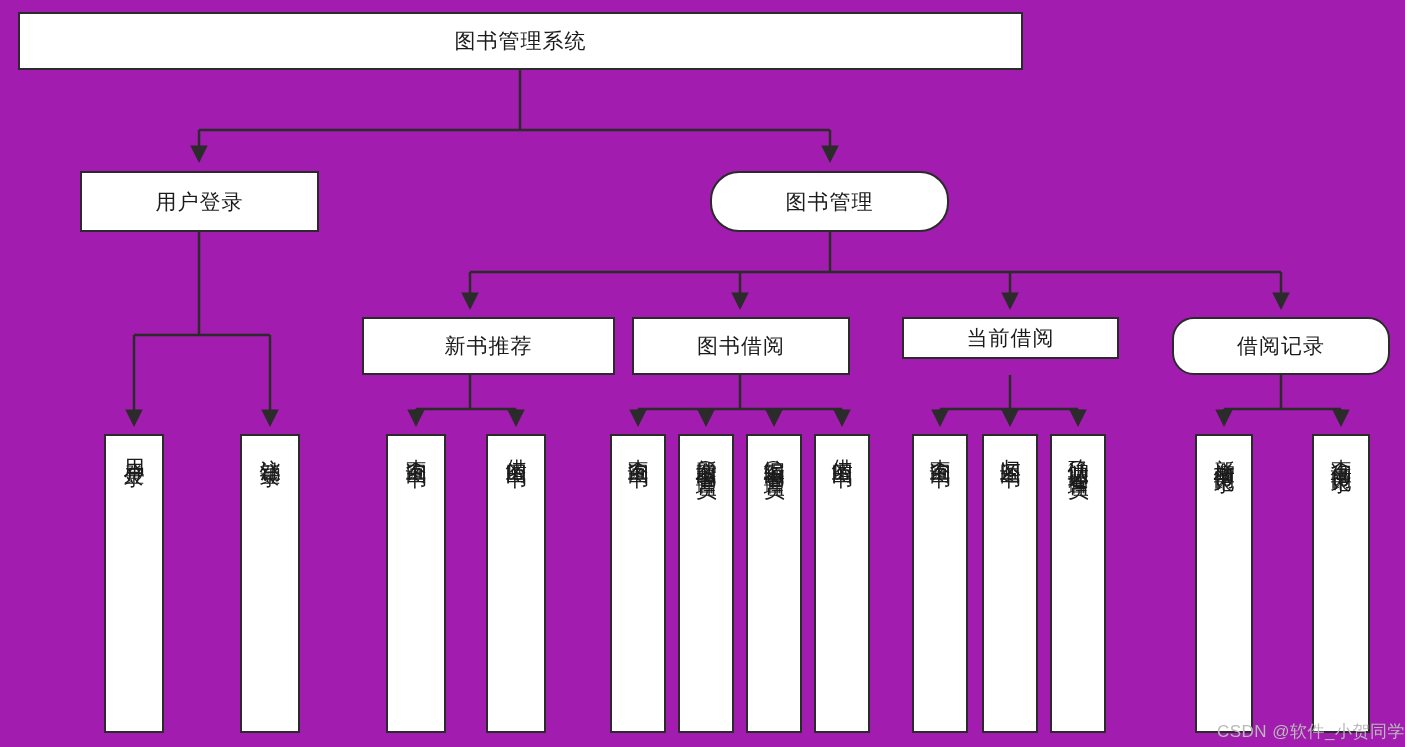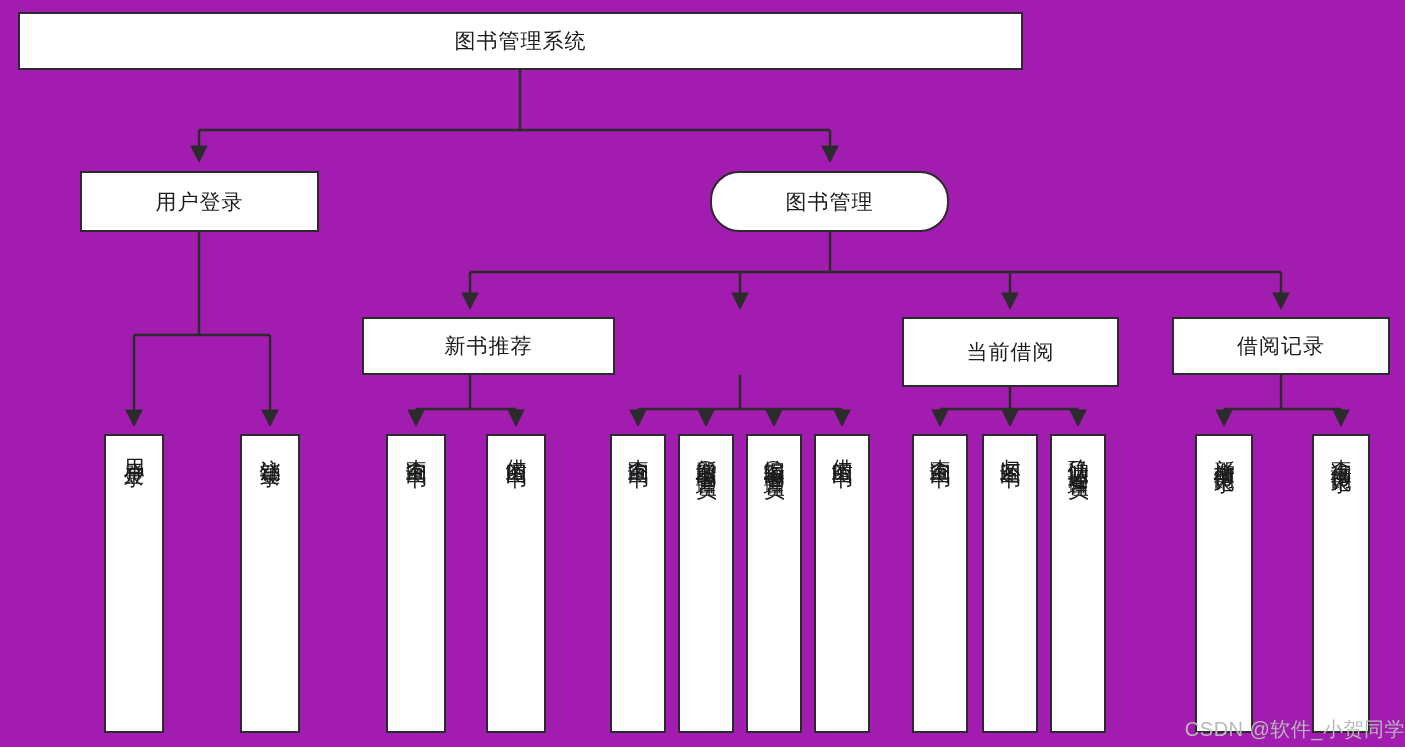--- a/index.html
+++ b/index.html
@@ -48,21 +48,21 @@
     text-orientation: upright;
     font-size: 21px;
     line-height: 1.35;
     letter-spacing: 3px;
     white-space: nowrap;
   }
   .watermark {
     position: absolute;
     right: 8px;
     bottom: 4px;
-    font-size: 20px;
+    font-size: 17px;
     color: #b9b9b9;
     letter-spacing: 0.5px;
     white-space: nowrap;
     user-select: none;
     margin-left: 23px;
   }
 </style>
 </head>
 <body>
 
@@ -126,24 +126,27 @@
   <div class="node horiz" id="node-l1-0" style="left: 80px; top: 171px; width: 239px; height: 61px; border-color: rgb(43, 43, 43); color: rgb(27, 27, 27);">
     <span>用户登录</span>
   </div>
   <div class="node horiz" id="node-l1-1" style="left: 710px; top: 171px; width: 239px; height: 61px; border-color: rgb(43, 43, 43); color: rgb(27, 27, 27); border-radius: 29px;">
     <span>图书管理</span>
   </div>
 
   <div class="node horiz" id="node-l2-0" style="left: 362px; top: 317px; width: 253px; height: 58px; border-color: rgb(43, 43, 43); color: rgb(27, 27, 27);">
     <span>新书推荐</span>
   </div>
-  <div class="node horiz" id="node-l2-2" style="left: 902px; top: 317px; width: 217px; height: 70px; border-color: rgb(43, 43, 43); color: rgb(27, 27, 27);">
+  <div class="node horiz" id="node-l2-1" style="left: 632px; top: 317px; width: 218px; height: 58px; border-color: rgb(43, 43, 43); color: rgb(27, 27, 27);">
+    <span>图书借阅</span>
+  </div>
+  <div class="node horiz" id="node-l2-2" style="left: 902px; top: 317px; width: 217px; height: 42px; border-color: rgb(43, 43, 43); color: rgb(27, 27, 27);">
     <span>当前借阅</span>
   </div>
-  <div class="node horiz" id="node-l2-3" style="left: 1172px; top: 317px; width: 218px; height: 58px; border-color: rgb(43, 43, 43); color: rgb(27, 27, 27);">
+  <div class="node horiz" id="node-l2-3" style="left: 1172px; top: 317px; width: 218px; height: 58px; border-color: rgb(43, 43, 43); color: rgb(27, 27, 27); border-radius: 22px;">
     <span>借阅记录</span>
   </div>
 
   <div class="node vert" id="leaf-0" style="left: 104px; top: 434px; width: 60px; height: 299px; border-color: rgb(43, 43, 43); color: rgb(27, 27, 27);">
     <span class="vtext">用户登录</span>
   </div>
   <div class="node vert" id="leaf-1" style="left: 240px; top: 434px; width: 60px; height: 299px; border-color: rgb(43, 43, 43); color: rgb(27, 27, 27);">
     <span class="vtext">注销登录</span>
   </div>
   <div class="node vert" id="leaf-2" style="left: 386px; top: 434px; width: 60px; height: 299px; border-color: rgb(43, 43, 43); color: rgb(27, 27, 27);">

